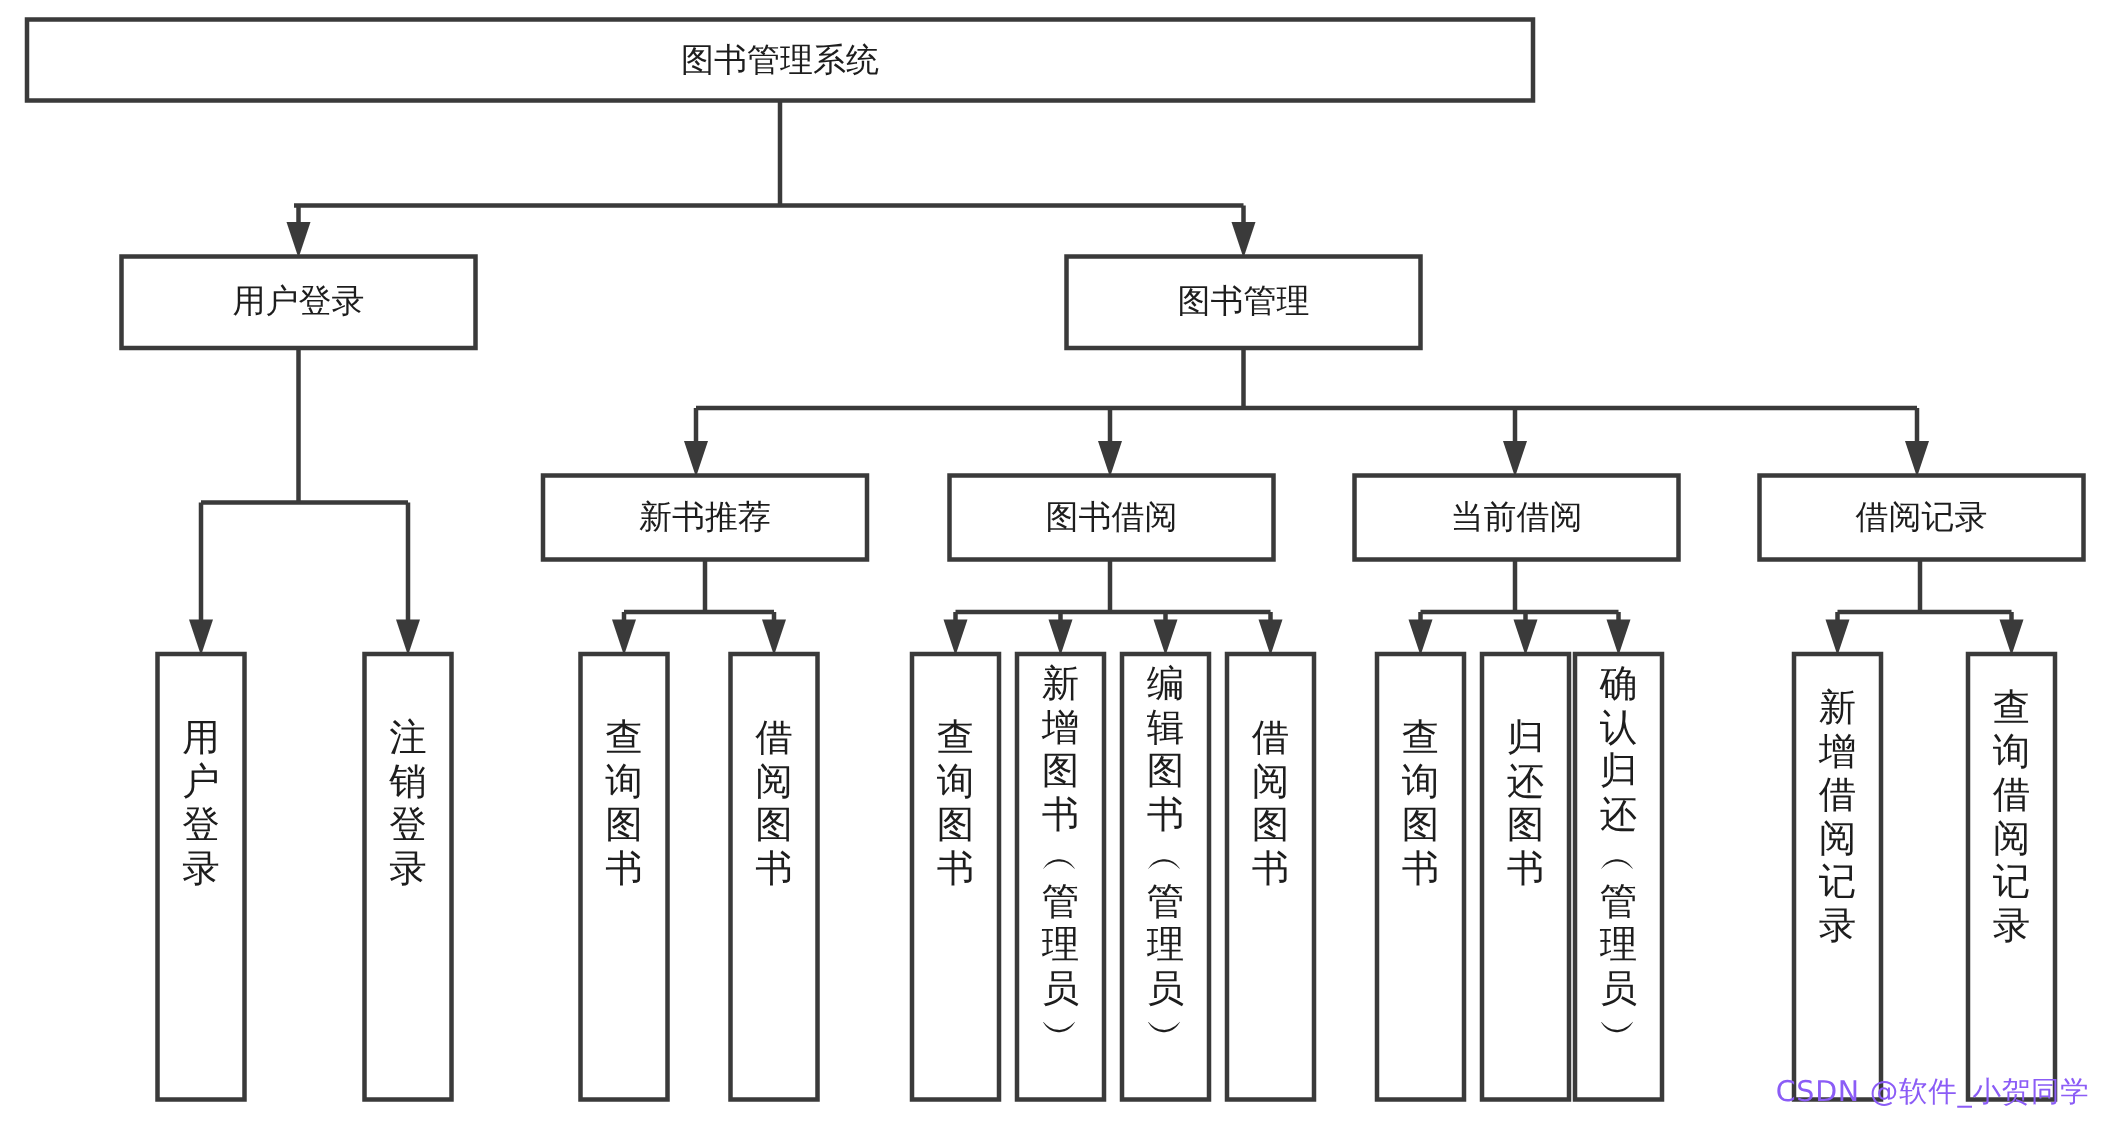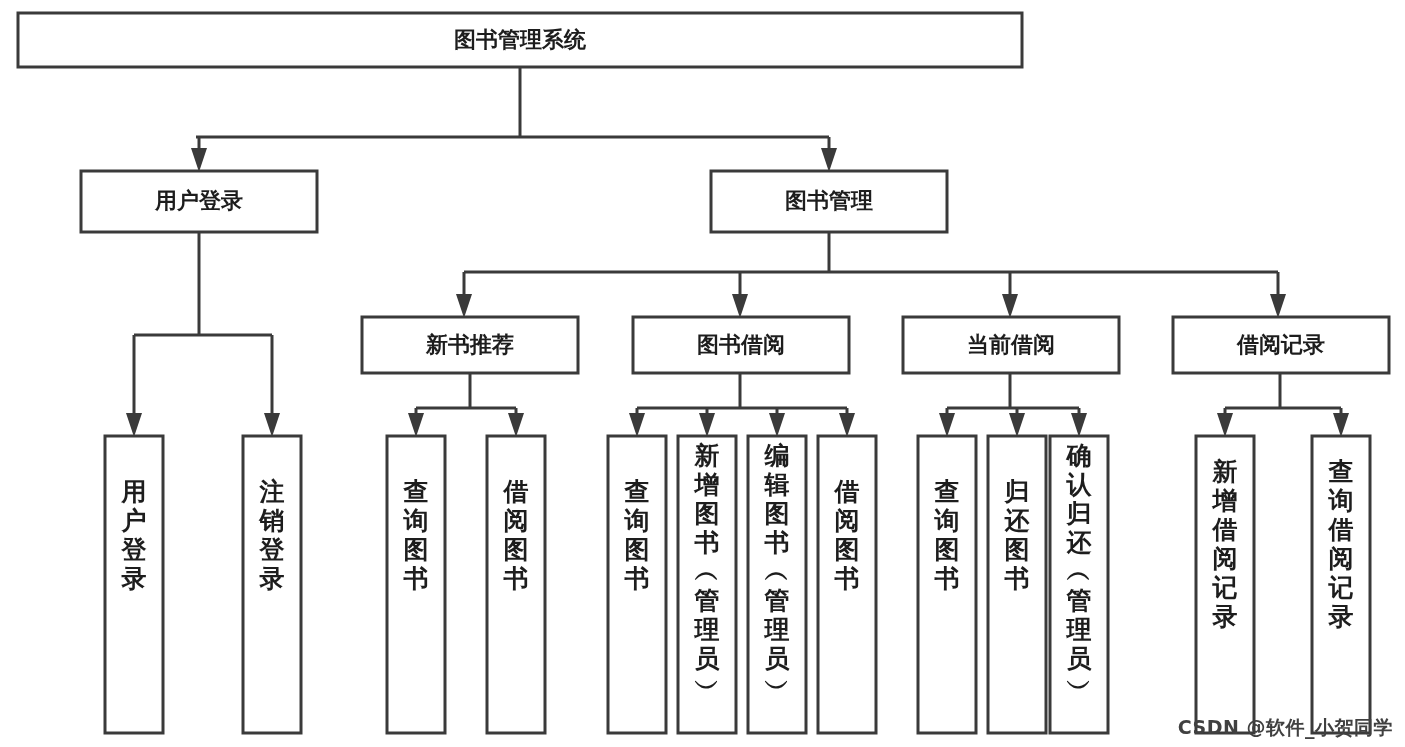--- a/index.html
+++ b/index.html
@@ -11,21 +11,20 @@
     width: 1405px;
     height: 747px;
     font-family: "DejaVu Sans", "Liberation Sans", sans-serif;
     overflow: hidden;
     position: relative;
   }
   #diagram-root {
     position: relative;
     width: 1405px;
     height: 747px;
-    font-weight: bold;
   }
   svg#tree-svg {
     position: absolute;
     top: 0;
     left: 0;
     width: 1405px;
     height: 747px;
     display: block;
   }
   .node-box {
@@ -56,21 +55,21 @@
     font-size: 25px;
     fill: #1d1d1d;
     text-anchor: middle;
   }
   .watermark {
     position: absolute;
     right: 12px;
     bottom: 6px;
     font-family: "DejaVu Sans", "Liberation Sans", sans-serif;
     font-size: 19px;
-    color: #404040;
+    color: #8b5cf6;
     letter-spacing: 0.5px;
     pointer-events: none;
     user-select: none;
   }
 </style>
 </head>
 <body>
 
 <div id="diagram-root">
 

